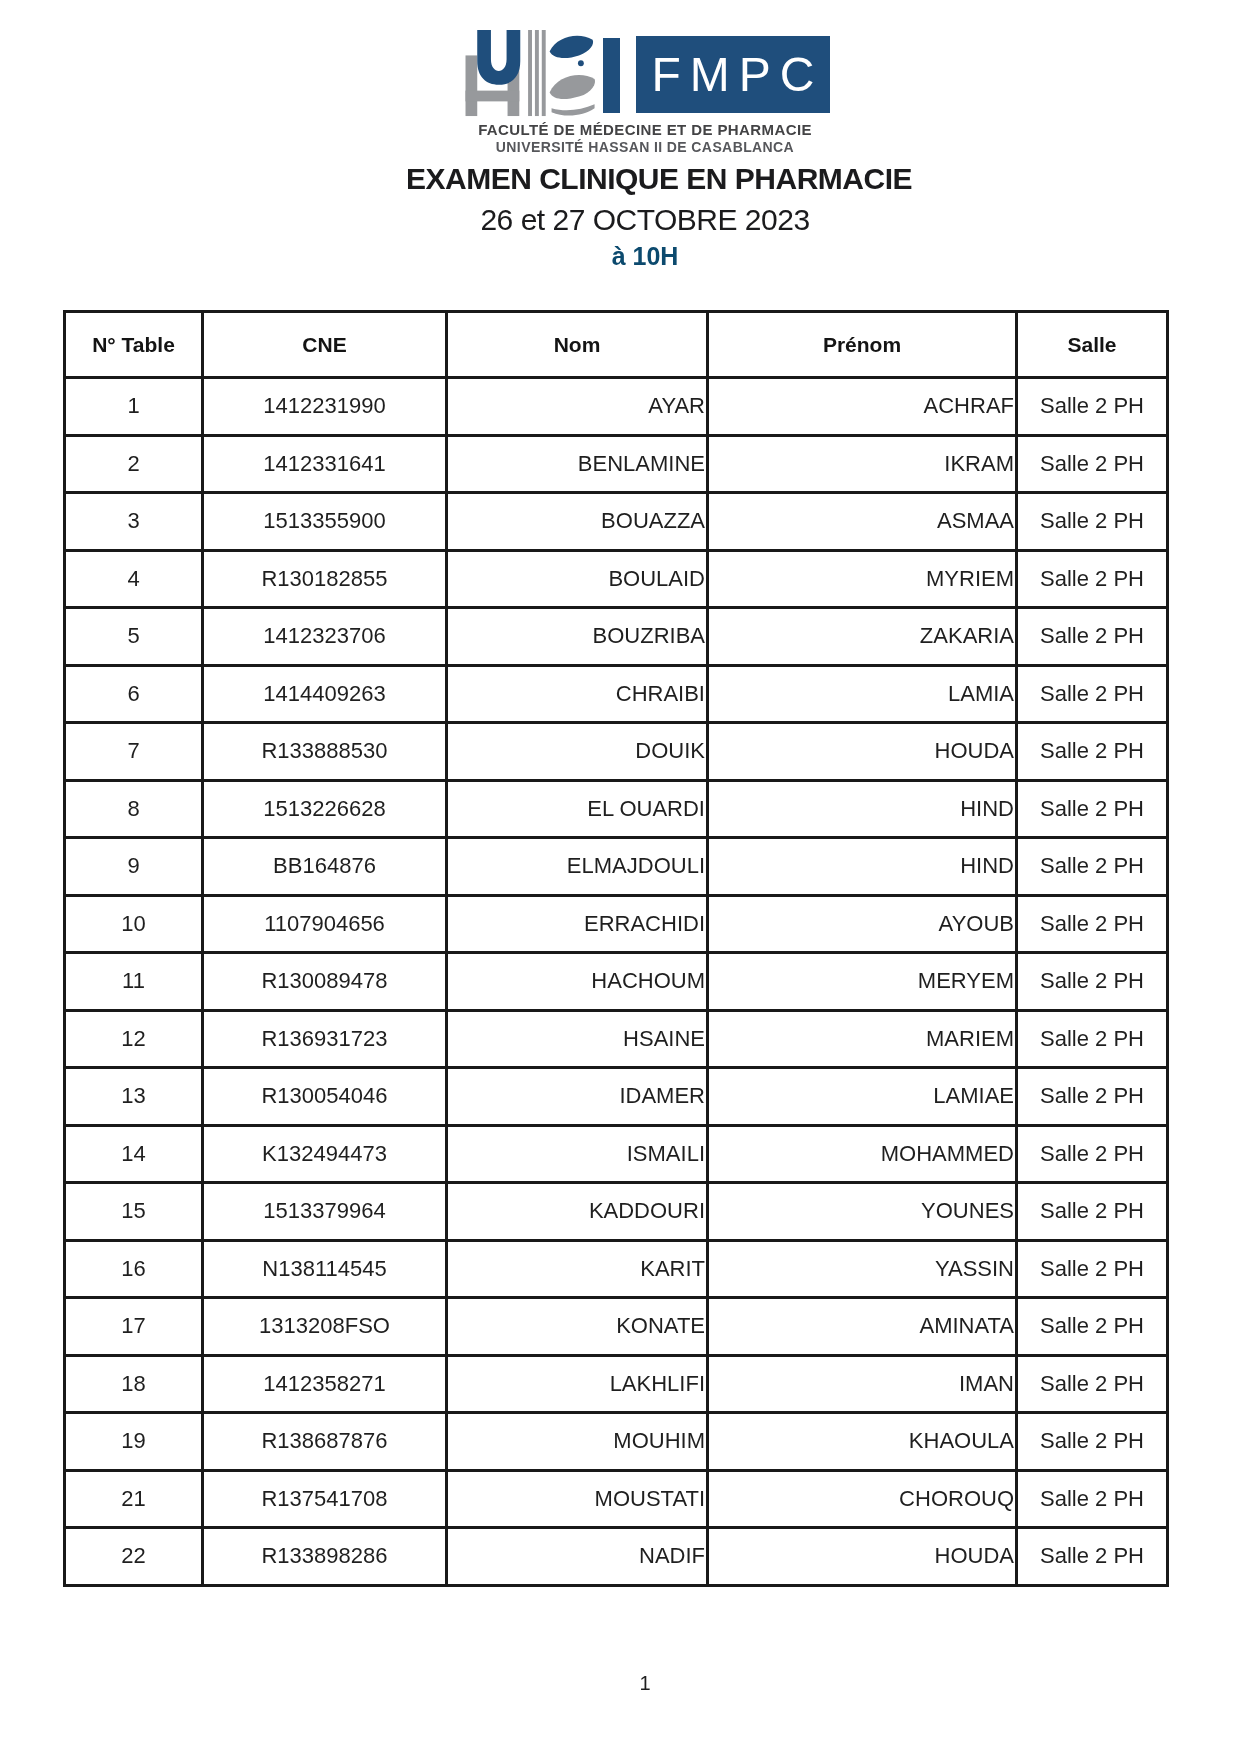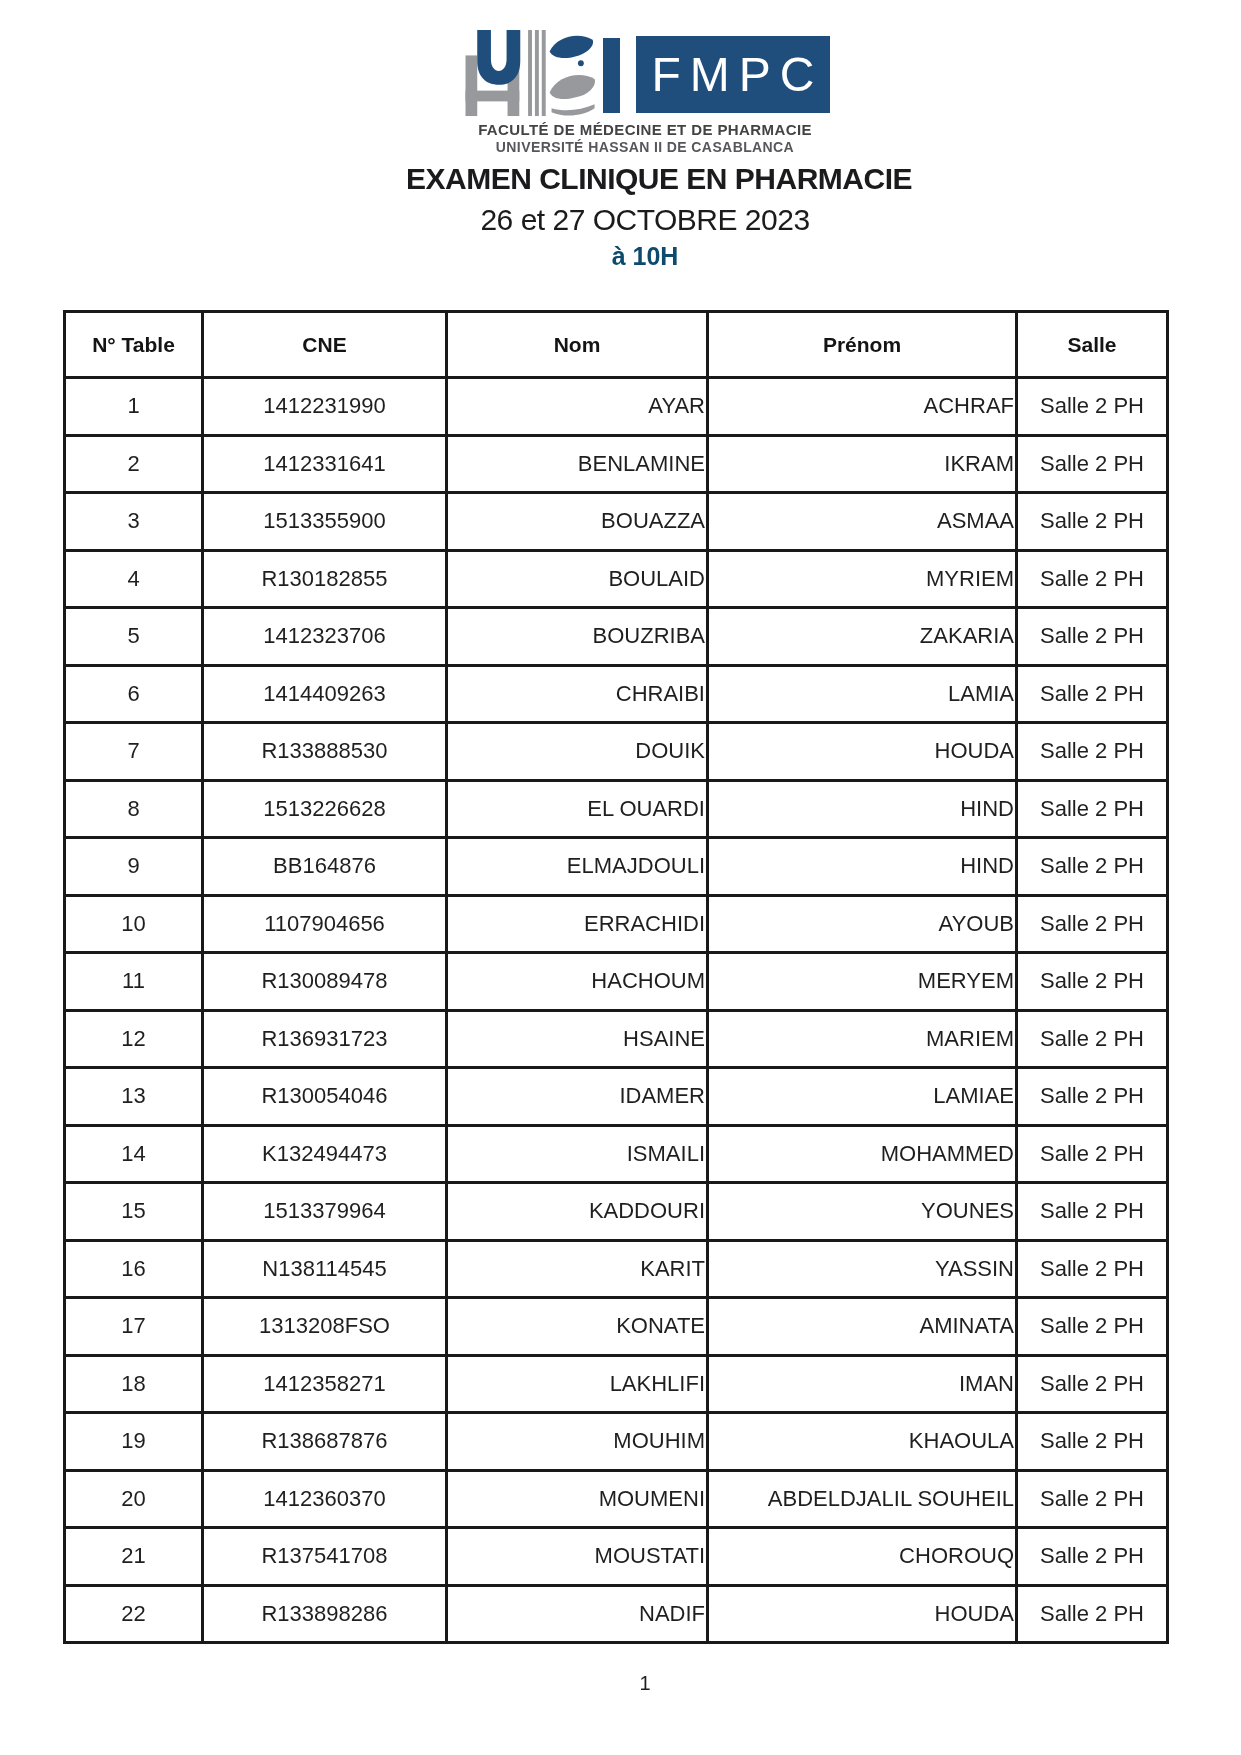--- a/index.html
+++ b/index.html
@@ -221,27 +221,20 @@
           <td class="c4">Salle 2 PH</td>
         </tr>
         <tr>
           <td class="c0">19</td>
           <td class="c1">R138687876</td>
           <td class="c2">MOUHIM</td>
           <td class="c3">KHAOULA</td>
           <td class="c4">Salle 2 PH</td>
         </tr>
         <tr>
-          <td class="c0">20</td>
-          <td class="c1">1412360370</td>
-          <td class="c2">MOUMENI</td>
-          <td class="c3">ABDELDJALIL SOUHEIL</td>
-          <td class="c4">Salle 2 PH</td>
-        </tr>
-        <tr>
           <td class="c0">21</td>
           <td class="c1">R137541708</td>
           <td class="c2">MOUSTATI</td>
           <td class="c3">CHOROUQ</td>
           <td class="c4">Salle 2 PH</td>
         </tr>
         <tr>
           <td class="c0">22</td>
           <td class="c1">R133898286</td>
           <td class="c2">NADIF</td>

